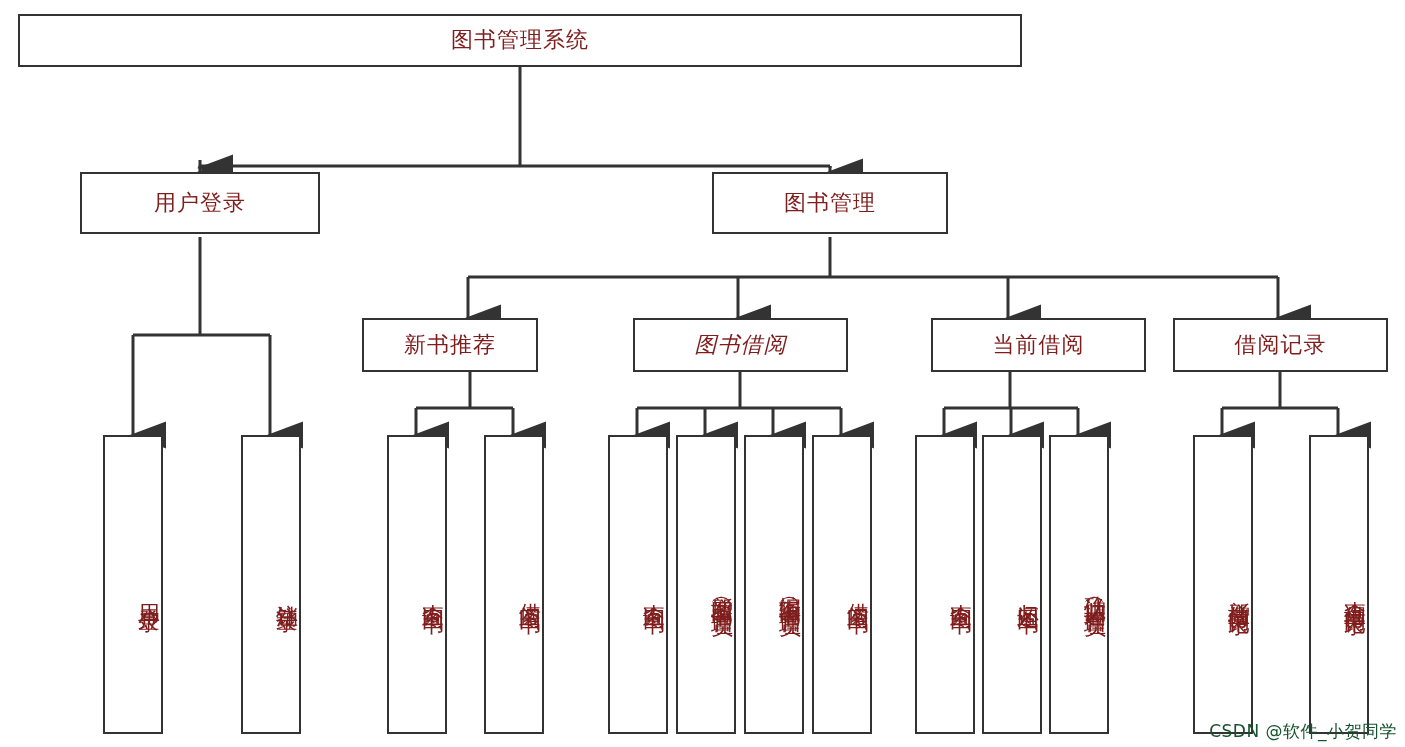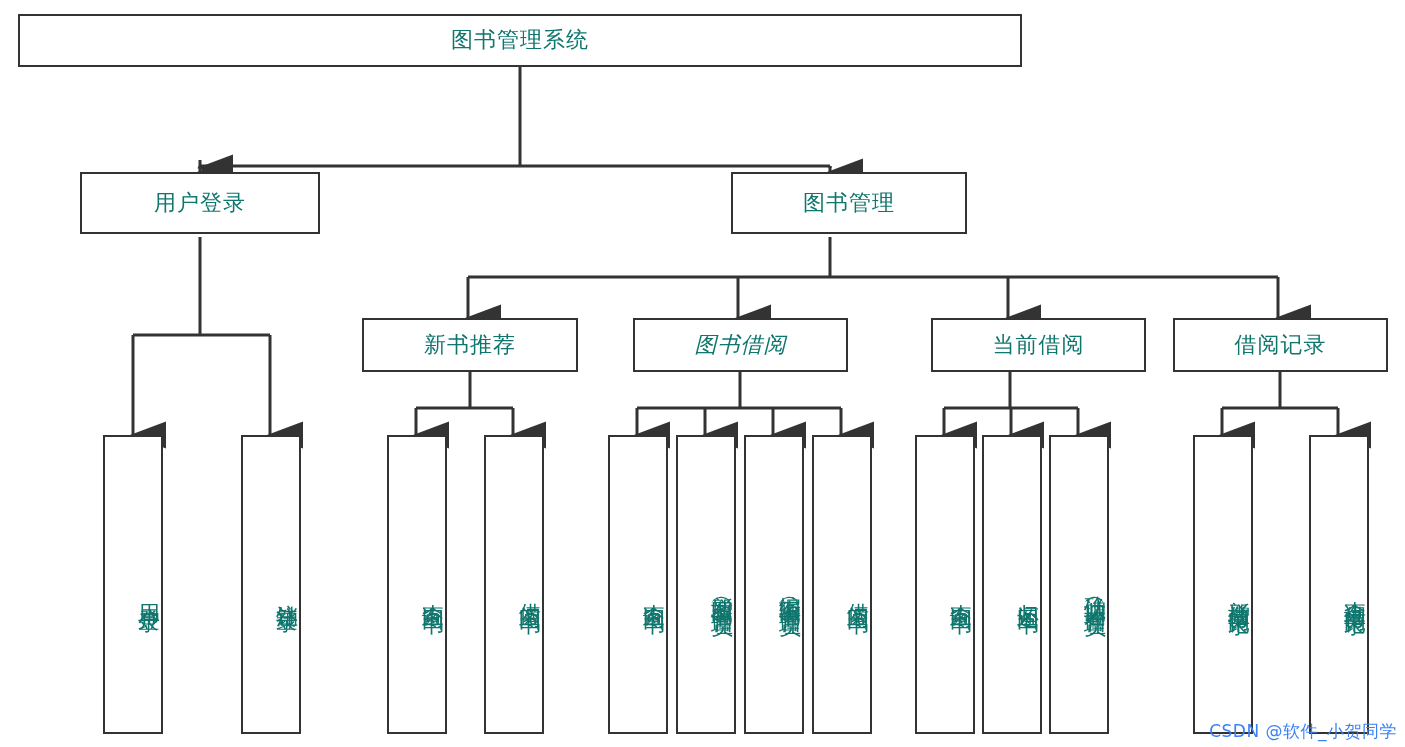--- a/index.html
+++ b/index.html
@@ -27,21 +27,21 @@
     pointer-events: none;
   }
   .node {
     position: absolute;
     box-sizing: border-box;
     border: 2px solid #333333;
     background: #ffffff;
     display: flex;
     align-items: center;
     justify-content: center;
-    color: #0f766e;
+    color: #7f1d1d;
   }
   .node.horizontal {
     font-size: 22px;
     letter-spacing: 1px;
     line-height: 1.2;
   }
   .node.vertical {
     writing-mode: vertical-rl;
     text-orientation: upright;
     font-size: 22px;
@@ -56,21 +56,21 @@
     white-space: pre-line;
   }
   .node.vertical .node-label {
     white-space: nowrap;
   }
   #watermark {
     position: absolute;
     right: 8px;
     bottom: 4px;
     font-size: 17px;
-    color: #3b82f6;
+    color: #14532d;
     letter-spacing: 0.5px;
     white-space: nowrap;
   }
 </style>
 </head>
 <body>
 
 <div id="diagram-root">
 
   <svg id="edge-layer" viewBox="0 0 1405 747" width="1405" height="747" xmlns="http://www.w3.org/2000/svg">
@@ -140,25 +140,25 @@
     </g>
   </svg>
 
   <div class="node horizontal" style="left:18px; top:14px; width:1004px; height:53px;">
     <span class="node-label">图书管理系统</span>
   </div>
 
   <div class="node horizontal" style="left:80px; top:172px; width:240px; height:62px;">
     <span class="node-label">用户登录</span>
   </div>
-  <div class="node horizontal" style="left:712px; top:172px; width:236px; height:62px;margin-left:19px;">
+  <div class="node horizontal" style="left:712px; top:172px; width:236px; height:62px;">
     <span class="node-label">图书管理</span>
   </div>
 
-  <div class="node horizontal" style="left:362px; top:318px; width:216px; height:54px;">
+  <div class="node horizontal" style="left:362px; top:318px; width:176px; height:54px;">
     <span class="node-label">新书推荐</span>
   </div>
   <div class="node horizontal" style="left:633px; top:318px; width:215px; height:54px;font-style:italic;">
     <span class="node-label">图书借阅</span>
   </div>
   <div class="node horizontal" style="left:903px; top:318px; width:215px; height:54px;margin-left:28px;">
     <span class="node-label">当前借阅</span>
   </div>
   <div class="node horizontal" style="left:1173px; top:318px; width:215px; height:54px;">
     <span class="node-label">借阅记录</span>

